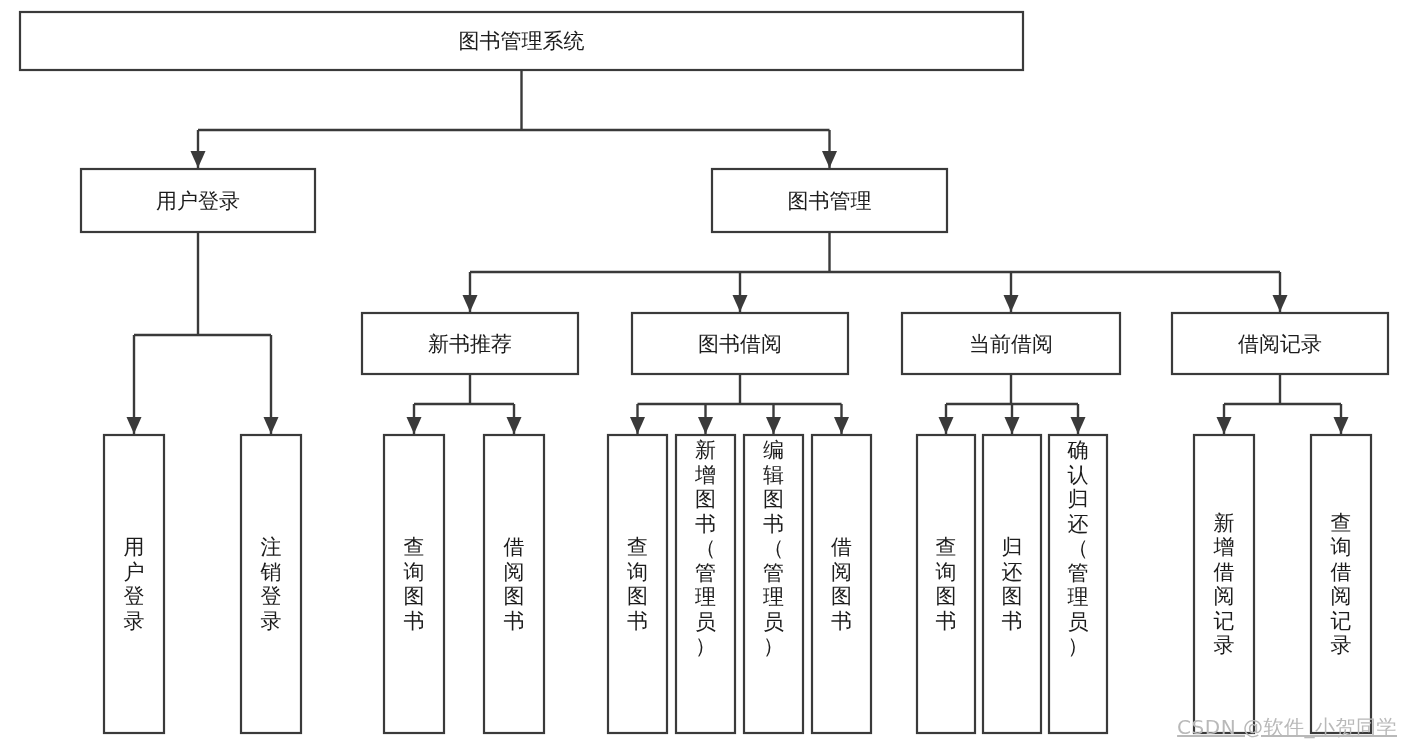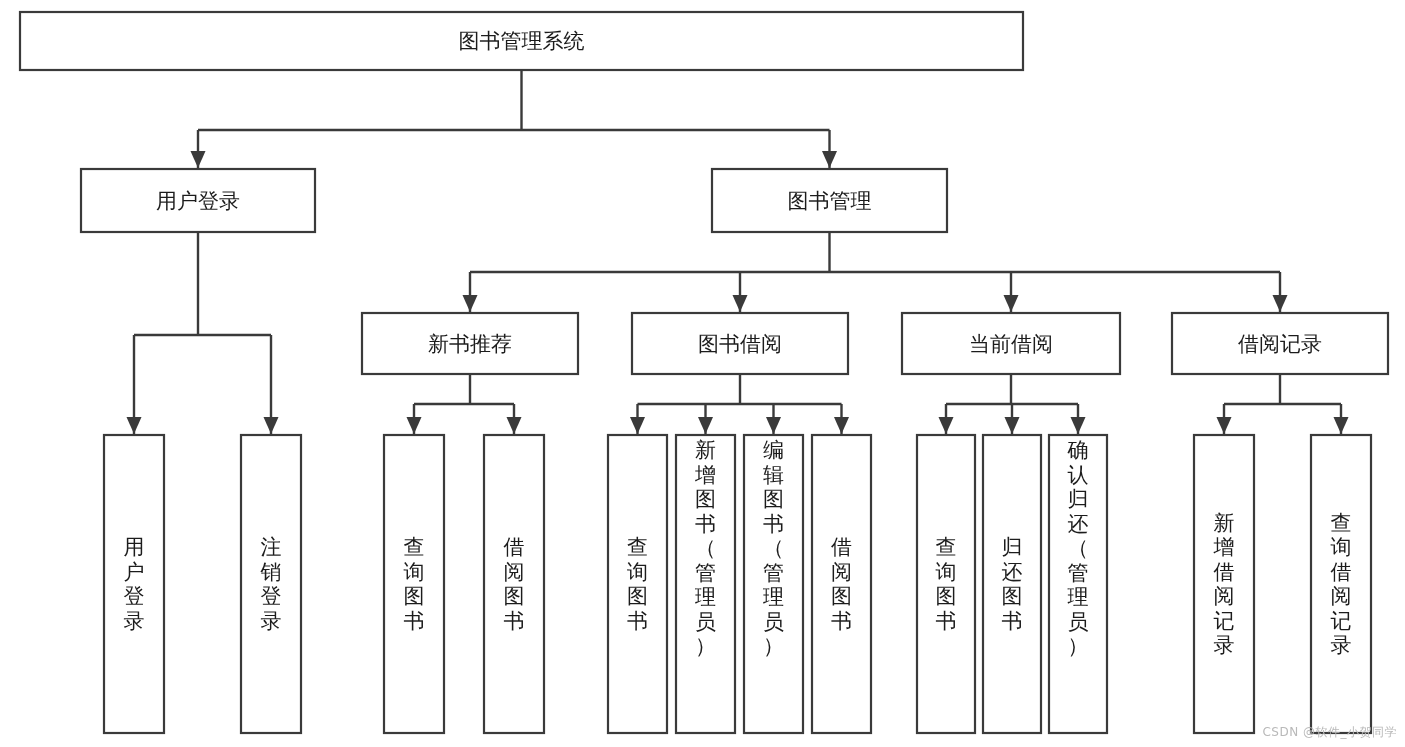--- a/index.html
+++ b/index.html
@@ -51,25 +51,26 @@
     font-family: "DejaVu Sans", "Liberation Sans", sans-serif;
     font-size: 21px;
     fill: #1c1c1c;
     text-anchor: middle;
   }
   .watermark {
     position: absolute;
     right: 8px;
     bottom: 6px;
     font-family: "DejaVu Sans", "Liberation Sans", sans-serif;
-    font-size: 12px;
+    font-size: 20px;
     color: #b9b9b9;
     letter-spacing: 0.5px;
     white-space: nowrap;
     user-select: none;
+    text-decoration: underline;
   }
 </style>
 </head>
 <body>
 
 <div id="stage">
   <svg id="diagram-svg" viewBox="0 0 1405 747">
     <g id="connector-layer">
         <path d="M521.5,70 L521.5,130" class="connector"></path>
         <path d="M198,130 L829.5,130" class="connector"></path>

